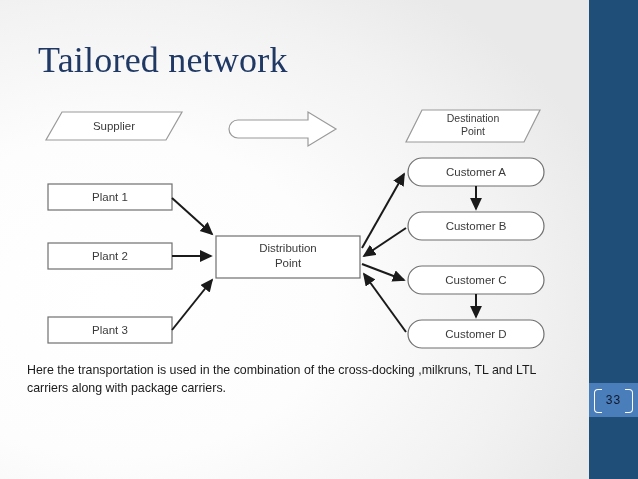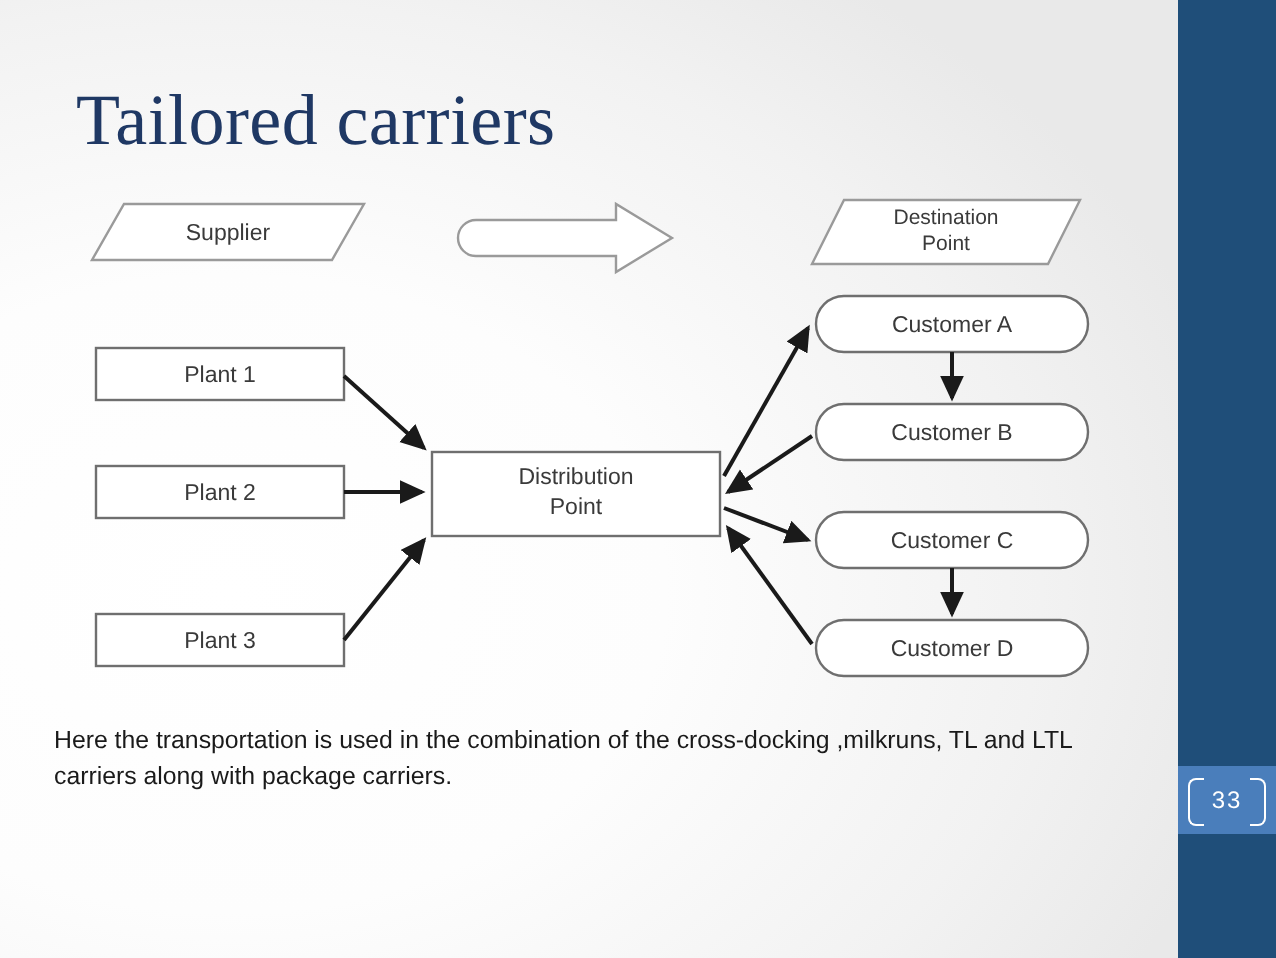--- a/index.html
+++ b/index.html
@@ -67,30 +67,30 @@
     border-left: 1.5px solid #ffffff;
     border-radius: 4px 0 0 4px;
   }
   #page-badge .brk.right {
     right: 5px;
     border-right: 1.5px solid #ffffff;
     border-radius: 0 4px 4px 0;
   }
   #page-number {
     position: relative;
-    color: #ffffff;
+    color: #0f172a;
     font-size: 12px;
     letter-spacing: 1px;
     font-family: "Liberation Sans", sans-serif;
   }
   
   #diagram {
     position: absolute;
     left: 30px;
-    top: 98px;
+    top: 108px;
     width: 540px;
     height: 245px;
   }
   #diagram svg {
     display: block;
   }
   .dg-text {
     font-family: "Liberation Sans", sans-serif;
     font-size: 11.5px;
     fill: #3a3a3a;
@@ -125,21 +125,21 @@
     font-size: 12.4px;
     line-height: 17.5px;
     color: #1a1a1a;
   }
 </style>
 </head>
 <body>
 
 <div id="slide">
 
-  <div id="title">Tailored carriers</div>
+  <div id="title">Tailored network</div>
 
   <div id="diagram">
     <svg width="540" height="245" viewBox="0 0 540 245" xmlns="http://www.w3.org/2000/svg">
       <defs>
         <marker id="ah" markerWidth="7" markerHeight="7" refX="5.6" refY="3" orient="auto">
           <path d="M0,0 L6.5,3 L0,6 z" fill="#1a1a1a"></path>
         </marker>
       </defs>
 
       <g>

